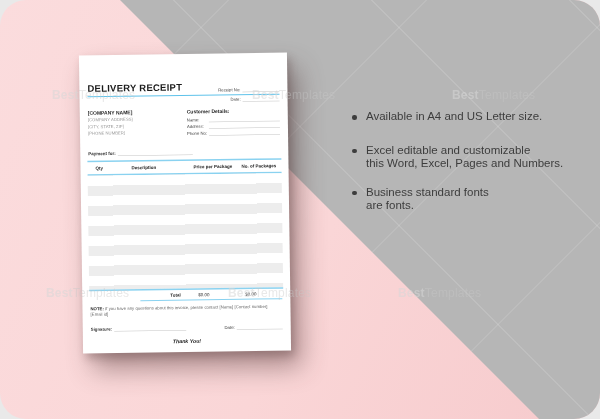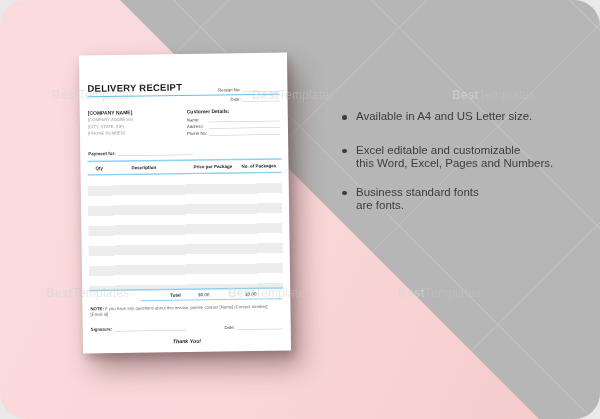--- a/index.html
+++ b/index.html
@@ -58,21 +58,21 @@
   .note b{color:#2a2a2a;}
   .sigrow{display:flex;align-items:flex-end;margin:16px 16px 0;height:13px;
           font-size:8.6px;color:#333;}
   .sigrow .slab{font-weight:700;}
   .sline{width:144px;border-bottom:1px solid #c4c4c4;height:9px;margin-left:4px;}
   .dspacer{flex:1;}
   .dline{width:92px;border-bottom:1px solid #c4c4c4;height:9px;margin-left:4px;}
   .thanks{margin-top:15px;text-align:center;font-size:10.5px;font-weight:700;
           font-style:italic;color:#1f1f1f;}
   
-  .features{position:absolute;left:340px;top:110px;width:245px;z-index:25;
+  .features{position:absolute;left:350px;top:110px;width:245px;z-index:25;
             list-style:none;margin:0;padding:0;}
   .features li{position:relative;padding-left:16px;font-size:11.5px;line-height:13.5px;
                color:#3d3d3d;}
   .features li::before{content:"";position:absolute;left:2px;top:5px;width:4.5px;height:4.5px;
                border-radius:50%;background:#3d3d3d;}
   .features li.m1{margin-bottom:20px;} .features li.m2{margin-bottom:20px;}
   .features li.m3{margin-bottom:15px;}
 </style>
 </head>
 <body>

